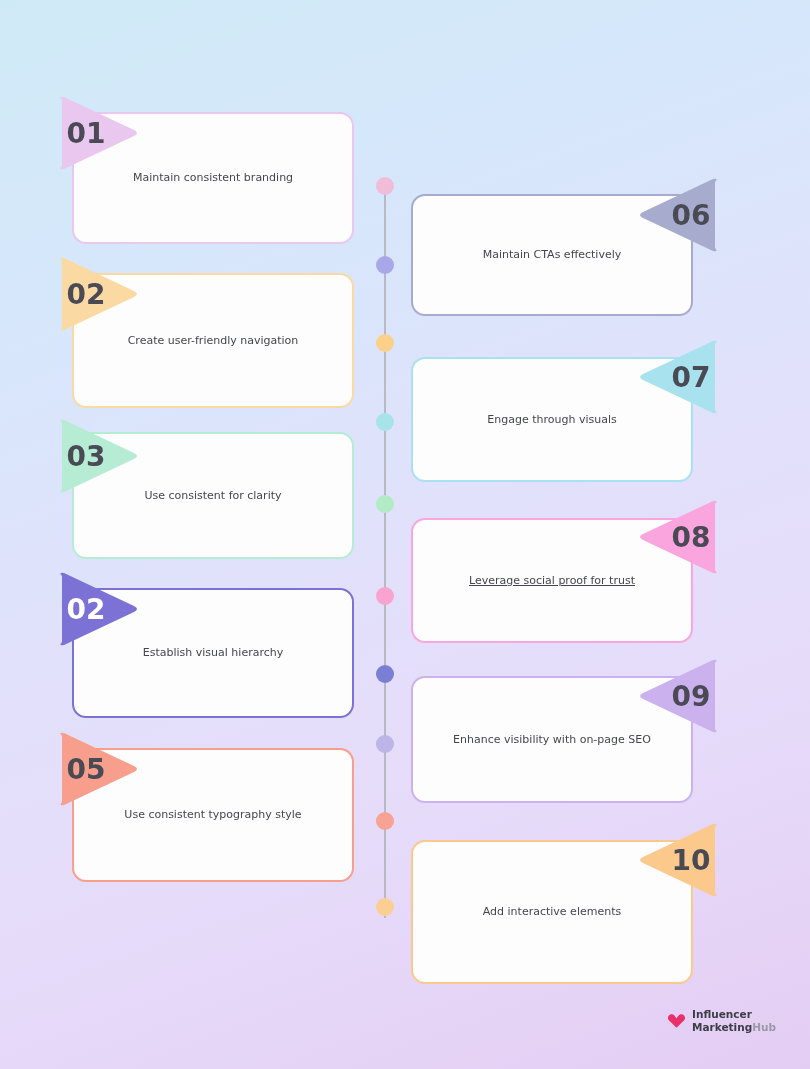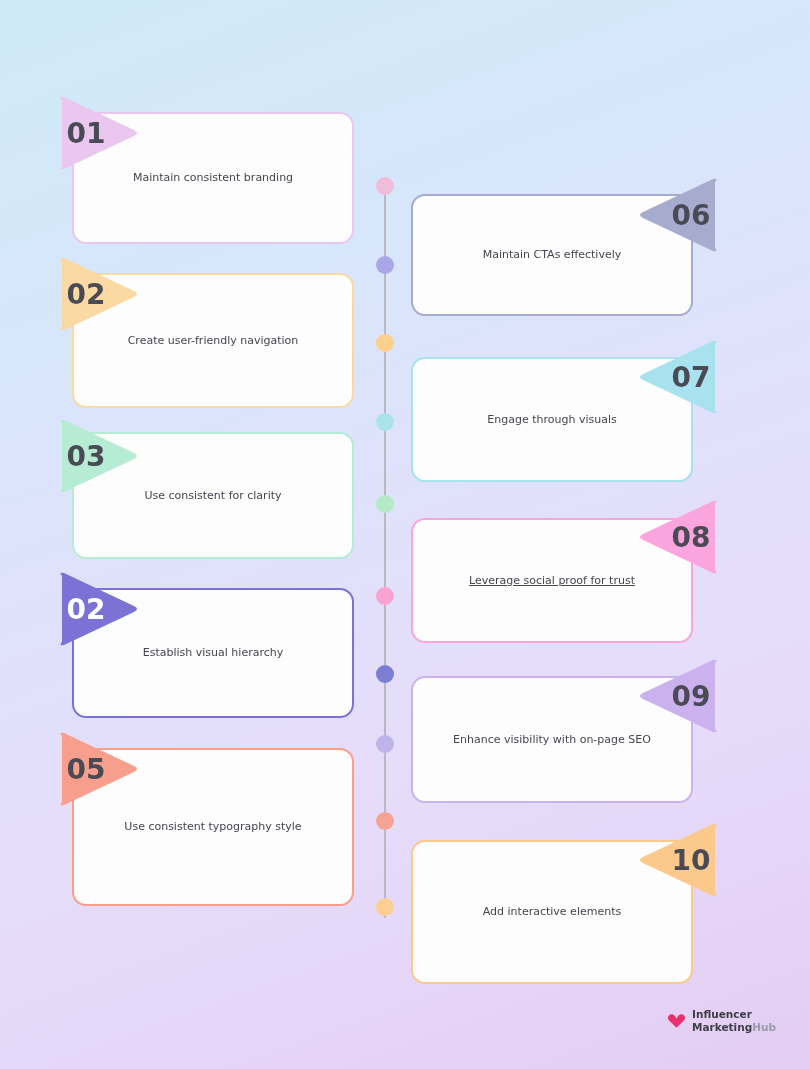--- a/index.html
+++ b/index.html
@@ -167,21 +167,21 @@
       </div>
       <div class="card card-left" style="top: 588px; height: 130px; border-color: rgb(124, 114, 214);">
         <div>Establish visual hierarchy</div>
       </div>
       <div class="badge badge-left" style="top: 570px; left: 56px;">
         <svg viewBox="0 0 84 78">
           <path d="M6 6 Q2 2 8 3 L78 36 Q84 39 78 42 L8 75 Q2 76 6 72 Z" fill="#7c72d6"></path>
         </svg>
         <span style="color: rgb(255, 255, 255);">02</span>
       </div>
-      <div class="card card-left" style="top: 748px; height: 158px; border-color: rgb(247, 159, 140);">
+      <div class="card card-left" style="top: 748px; height: 134px; border-color: rgb(247, 159, 140);">
         <div>Use consistent typography style</div>
       </div>
       <div class="badge badge-left" style="top: 730px; left: 56px;">
         <svg viewBox="0 0 84 78">
           <path d="M6 6 Q2 2 8 3 L78 36 Q84 39 78 42 L8 75 Q2 76 6 72 Z" fill="#f79f8c"></path>
         </svg>
         <span>05</span>
       </div>
       <div class="card card-right" style="top: 194px; height: 122px; border-color: rgb(167, 172, 207);">
         <div>Maintain CTAs effectively</div>

